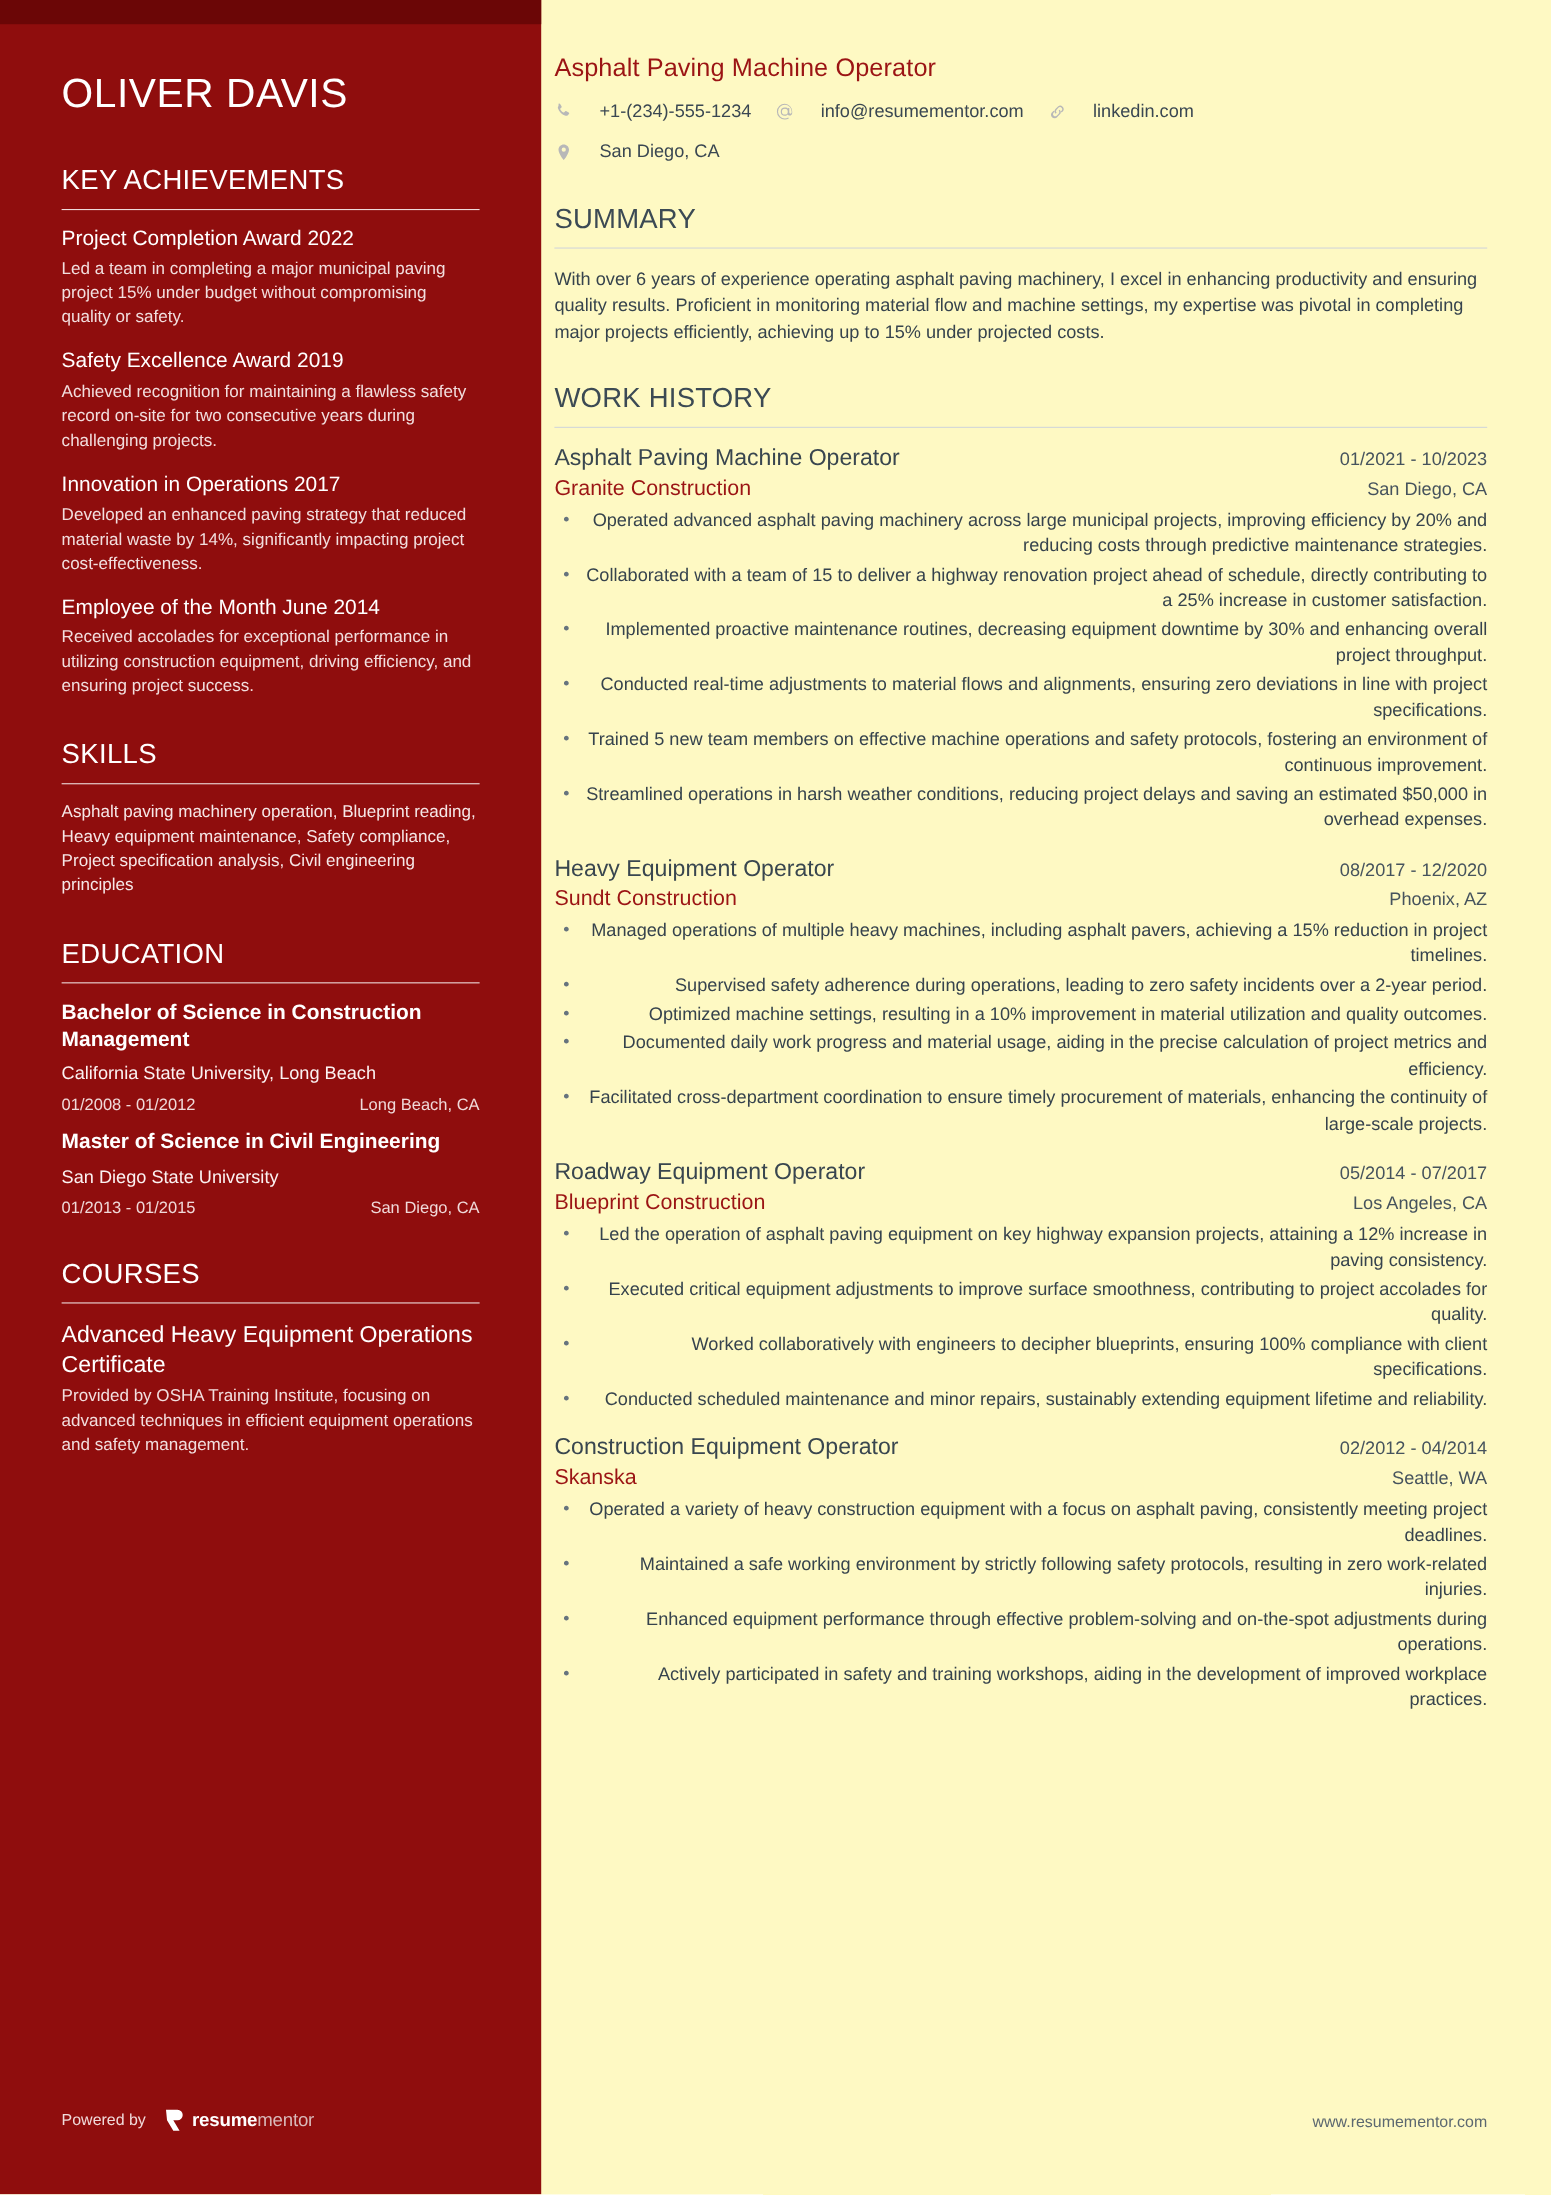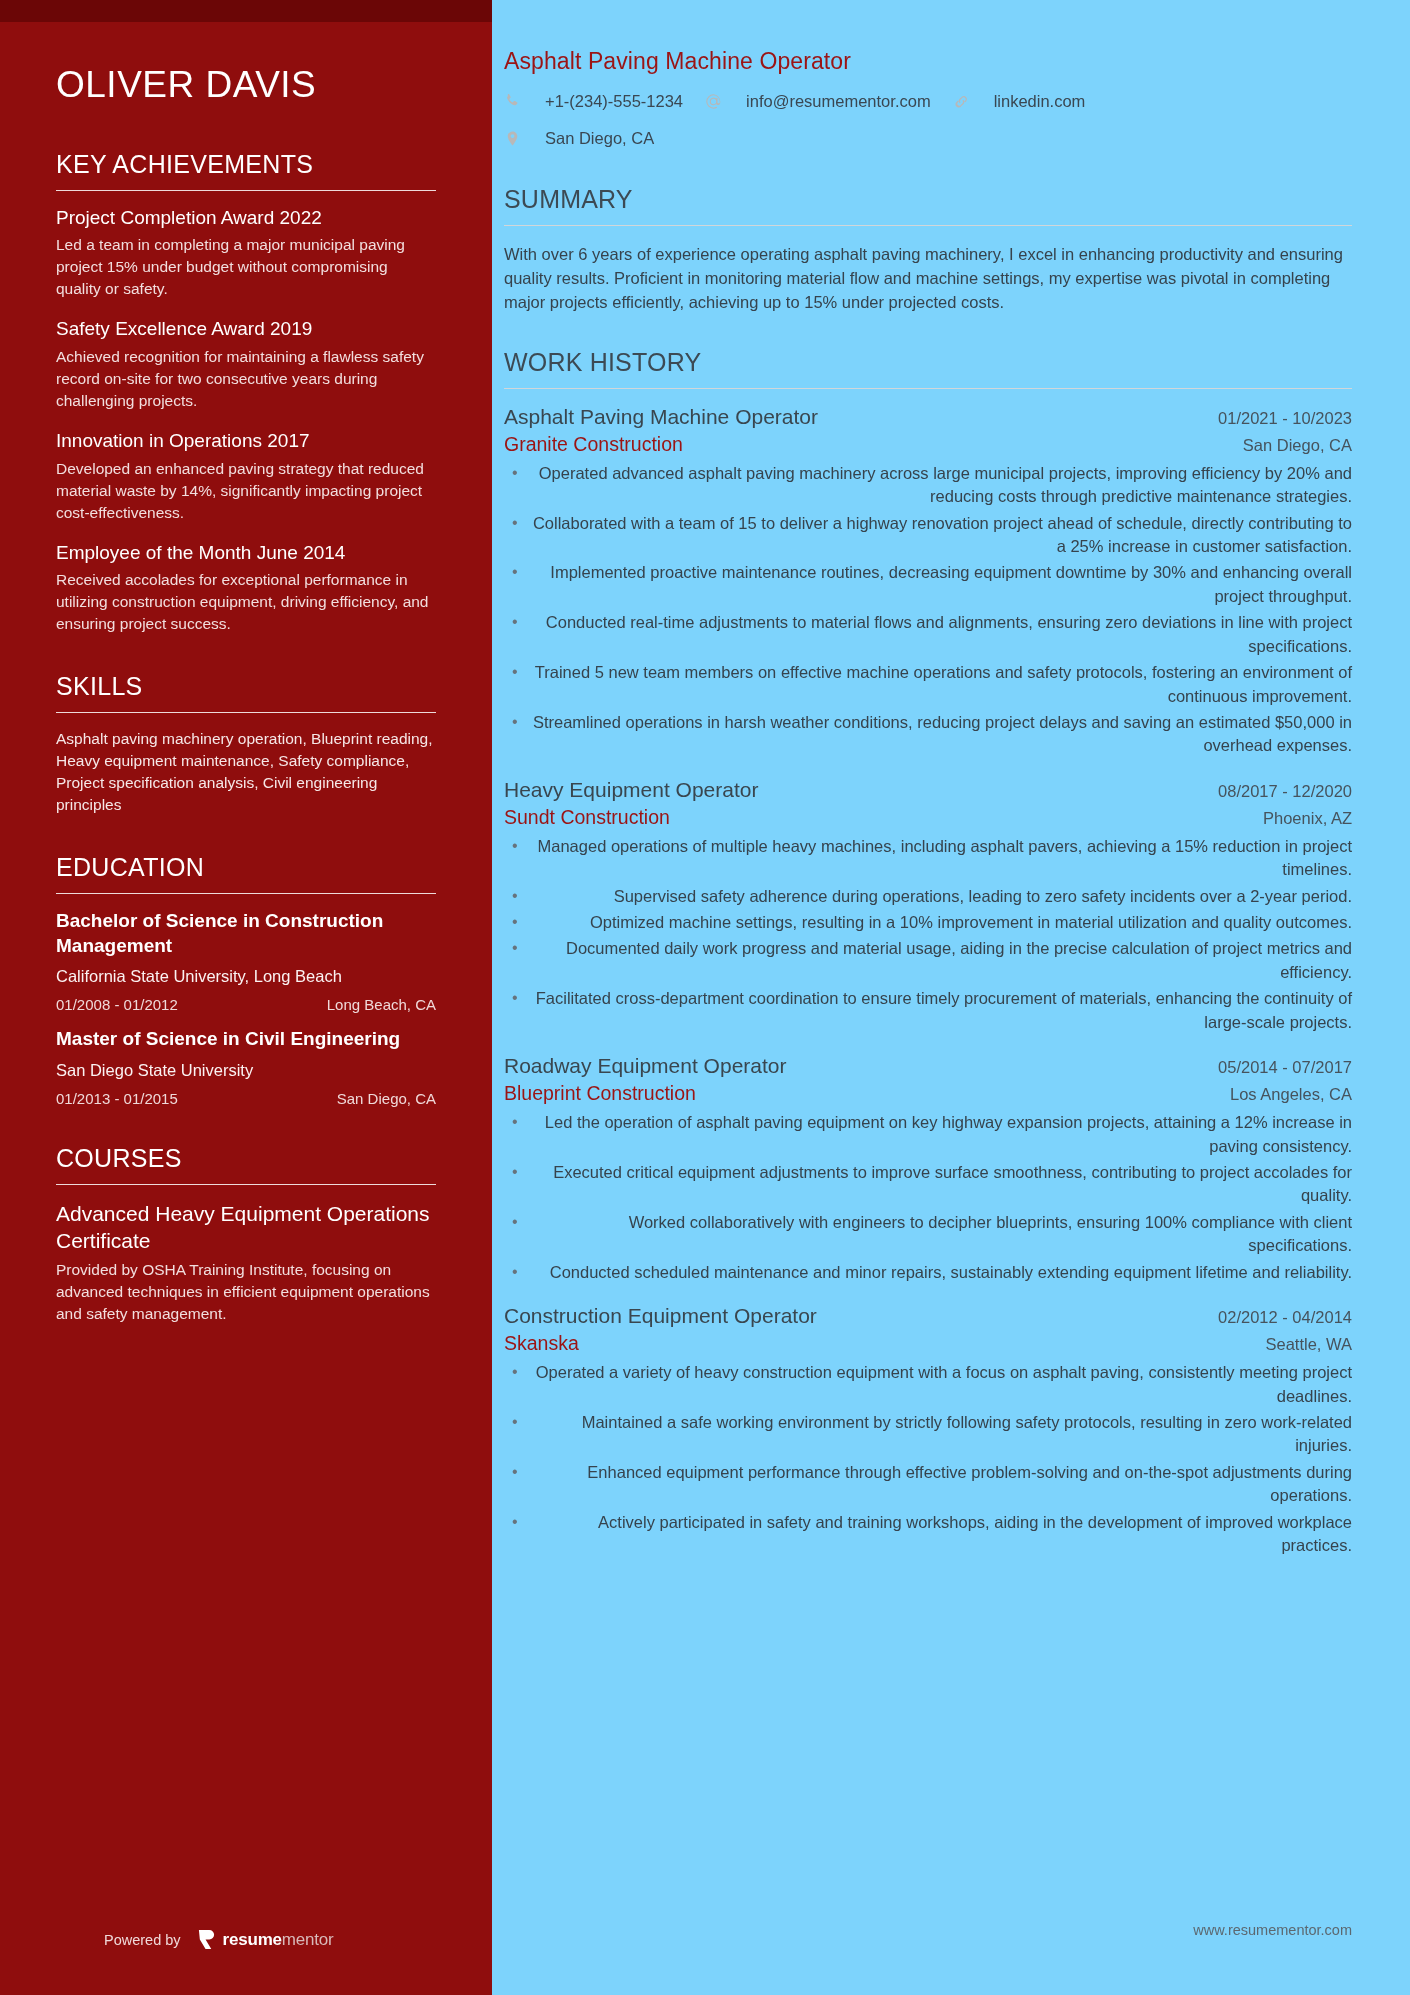--- a/index.html
+++ b/index.html
@@ -7,21 +7,21 @@
     width: 1410px;
     height: 1995px;
     font-family: "Liberation Sans", sans-serif;
     background: #ffffff;
   }
   .page {
     position: relative;
     width: 1410px;
     height: 1995px;
     display: flex;
-    background: #7dd3fc;
+    background: #fef9c3;
     overflow: hidden;
   }
 
   
   .sidebar {
     width: 492px;
     flex: 0 0 492px;
     background: #8f0d0d;
     position: relative;
     padding: 0 56px;
@@ -109,25 +109,24 @@
   }
   .course-desc {
     font-size: 15.5px;
     line-height: 1.42;
     color: #f2dede;
   }
 
   .side-footer {
     position: absolute;
     left: 56px;
-    bottom: 45px;
+    bottom: 57px;
     display: flex;
     align-items: center;
     gap: 16px;
-    margin-left: 48px;
   }
   .powered-by {
     font-size: 14.5px;
     color: #f0dada;
   }
   .logo-wrap { display: flex; align-items: center; gap: 7px; }
   .logo-mark {
     width: 19px; height: 21px;
     position: relative;
   }

